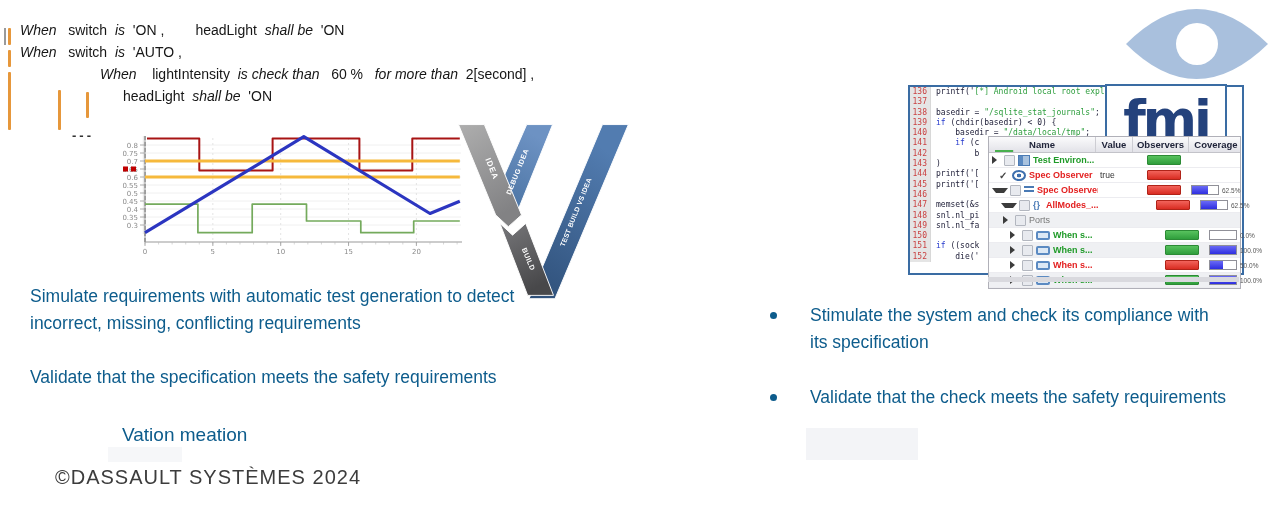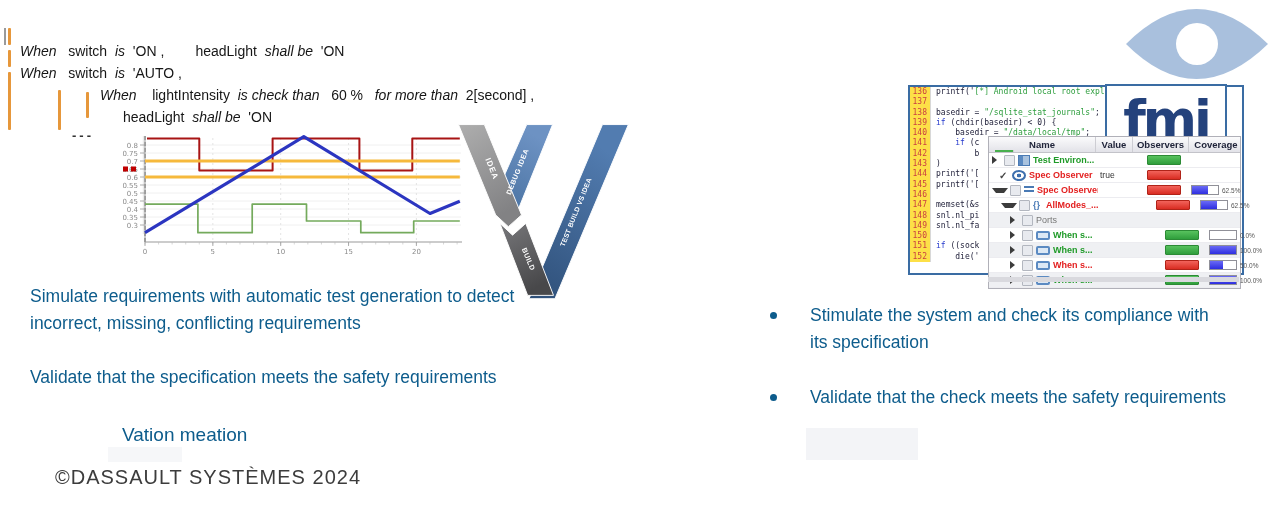--- a/index.html
+++ b/index.html
@@ -1,20 +1,20 @@
 <!DOCTYPE html>
 <html><head>
 <meta charset="utf-8">
 <style>
   html,body{margin:0;padding:0;background:#fff;}
   #canvas{position:relative;width:1273px;height:511px;background:#fff;overflow:hidden;
           font-family:"Liberation Sans",sans-serif;}
 
   
-  #req-block{position:absolute;left:20px;top:40px;}
+  #req-block{position:absolute;left:20px;top:19px;}
   .req-line{white-space:pre;font-size:14px;line-height:22px;height:22px;color:#161616;}
   .req-line .i{font-style:italic;}
   .vbar{position:absolute;width:3px;background:#e6973b;border-radius:1px;}
   .vbar-gray{position:absolute;width:2px;background:#9a9a9a;}
   #req-ellipsis{position:absolute;left:72px;top:128px;font-size:13px;font-weight:bold;
                 letter-spacing:3px;color:#333;}
 
   
   #chart-wrap{position:absolute;left:98px;top:130px;}
   .tick-label{font-size:7px;fill:#8a8a8a;font-family:"DejaVu Sans",sans-serif;}
@@ -25,21 +25,21 @@
 
   
   #eye{position:absolute;left:1118px;top:4px;}
 
   
   #code-panel{position:absolute;left:908px;top:85px;width:332px;height:186px;background:#fff;
               border:2px solid #3a6ca3;z-index:1;overflow:hidden;
               font-family:"DejaVu Sans Mono",monospace;font-size:8px;}
   .code-line{display:flex;height:10.3px;line-height:10.3px;white-space:pre;}
   .code-num{width:17px;flex:0 0 17px;text-align:right;padding-right:3px;color:#c94040;
-            background:#fde047;border-right:1px solid #d8d8d8;}
+            background:#e5e5e5;border-right:1px solid #d8d8d8;}
   .code-txt{padding-left:5px;}
   .ct-d{color:#23233c;} .ct-s{color:#2e9e3e;} .ct-k{color:#2438cc;}
 
   
   #fmi-box{position:absolute;left:1105px;top:84px;width:118px;height:72px;background:#fff;
            border:2px solid #3a6ca3;z-index:2;display:flex;align-items:center;justify-content:center;}
   #fmi-text{font-size:52px;font-weight:bold;color:#24427c;letter-spacing:-3px;
             font-family:"DejaVu Sans",sans-serif;margin-top:-6px;}
 
   
@@ -373,21 +373,21 @@
             <span class="obs-bar obs-red"></span>
           </div>
           <div class="col-cov">
             <span class="cov-bar">
               <span class="cov-fill" style="display: block; width: 62.5%;"></span>
             </span>
             <span class="cov-label">62.5%</span>
           </div>
         </div>
         <div class="tbl-row alt">
-          <div class="col-name" style="padding-left: 21px;">
+          <div class="col-name" style="padding-left: 14px;">
             <span class="tri-r"></span>
             <span class="cbox"></span>
             <span class="name-txt" style="color: rgb(119, 119, 119); font-weight: normal;">Ports</span>
           </div>
           <div class="col-value"></div>
           <div class="col-obs"></div>
           <div class="col-cov"></div>
         </div>
         <div class="tbl-row">
           <div class="col-name" style="padding-left: 21px;">

